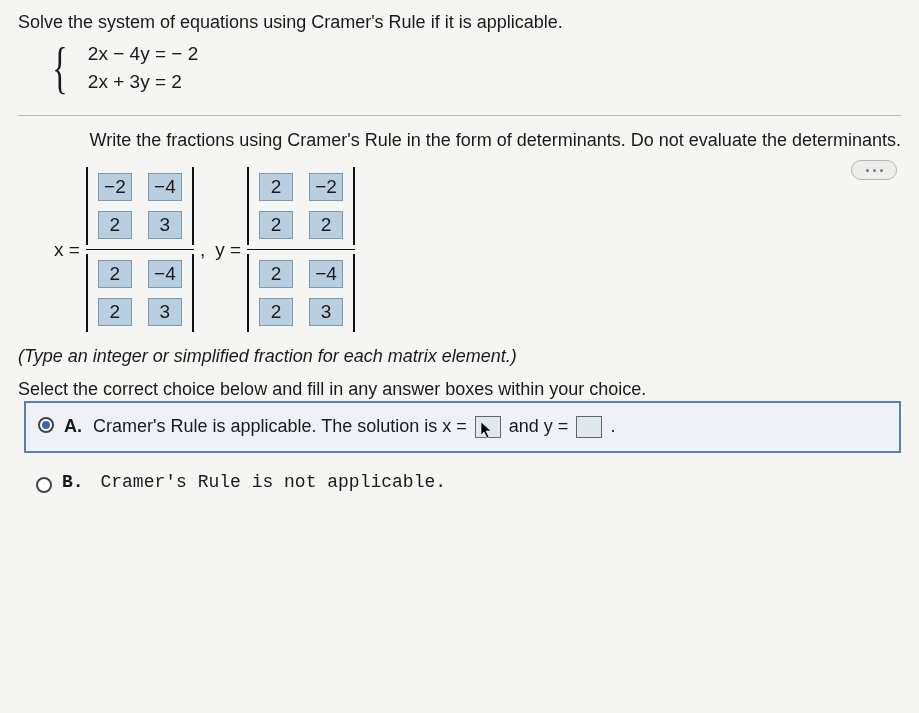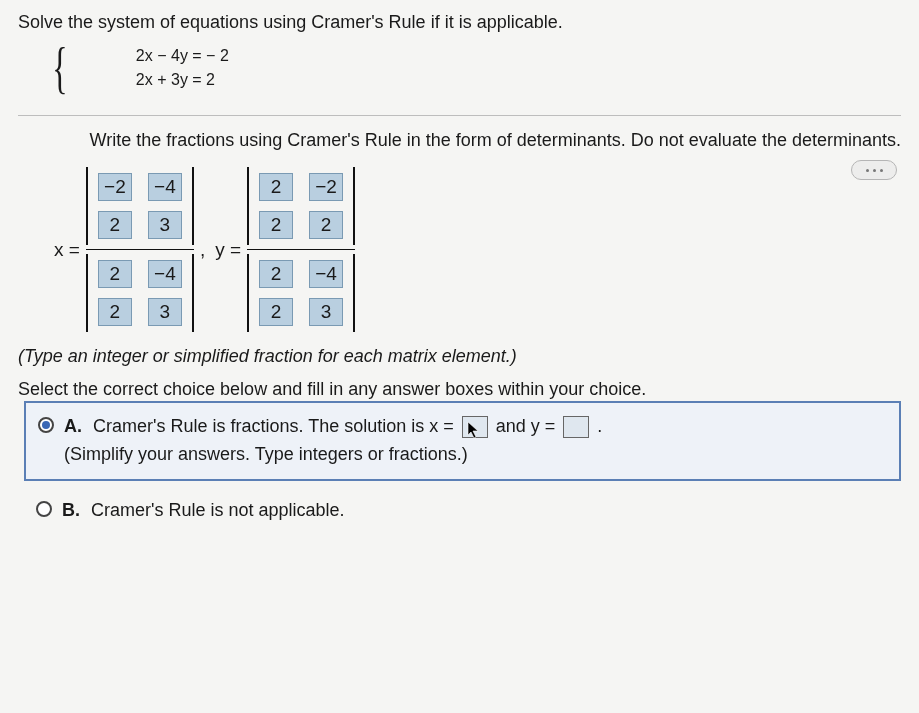--- a/index.html
+++ b/index.html
@@ -15,21 +15,21 @@
   }
   .prompt { font-weight: 500; margin-bottom: 6px; }
   .system-row { display: flex; align-items: center; margin-left: 28px; margin-bottom: 18px; }
   .brace {
     font-size: 58px;
     line-height: 58px;
     font-family: "Times New Roman", serif;
     margin-right: 14px;
     transform: scaleX(0.55);
   }
-  .eqcol { display: flex; flex-direction: column; gap: 6px; font-size: 16px; margin-left: 48px; }
+  .eqcol { display: flex; flex-direction: column; gap: 6px; font-size: 19px; }
   .hr { border: none; border-top: 1px solid #bdbdbd; margin: 8px 0 14px 0; }
   .dots-pill {
     position: absolute; right: 22px; top: 160px;
     width: 46px; height: 20px; border: 1.5px solid #b5b5b5;
     border-radius: 12px; display: flex; align-items: center; justify-content: center;
     gap: 4px; background: #ededec;
   }
   .dots-pill span { width: 3px; height: 3px; background: #777; border-radius: 50%; }
   .instr { margin: 10px 0 16px 0; text-align: right; }
   .frac-row { display: flex; align-items: center; margin-left: 36px; margin-bottom: 14px; }
@@ -53,21 +53,21 @@
   .choices { padding-left: 6px; }
   .choice-a {
     border: 2px solid #5b7fb5;
     background: #eef2f8;
     padding: 10px 12px;
     display: flex; gap: 10px; align-items: flex-start;
     margin-bottom: 12px;
   }
   .choice-b {
     padding: 4px 12px;
-    display: flex; gap: 10px; align-items: flex-start;
+    display: flex; gap: 10px; align-items: center; font-family: Liberation Mono, monospace;
   }
   .radio {
     width: 16px; height: 16px; border: 2px solid #444; border-radius: 50%;
     flex: 0 0 auto; margin-top: 4px; position: relative; background:#fff;
   }
   .radio.selected::after {
     content: ""; position: absolute; inset: 2px; background: #3a67b5; border-radius: 50%;
   }
   .opt-letter { font-weight: 700; margin-right: 6px; }
   .answer-box {
@@ -158,31 +158,30 @@
 </div>
 
 <div class="note">(Type an integer or simplified fraction for each matrix element.)</div>
 <div class="note2">Select the correct choice below and fill in any answer boxes within your choice.</div>
 
 <div class="choices">
   <div class="choice-a">
     <div class="radio selected"></div>
     <div class="choice-body">
       <span class="opt-letter">A.</span>
-      <span>Cramer's Rule is fractions. The solution is x =</span>
+      <span>Cramer's Rule is applicable. The solution is x =</span>
       <span class="answer-box cursor">
         <svg width="16" height="18" viewBox="0 0 16 18">
           <path d="M1 1 L1 14 L4 11 L7 17 L9 16 L6 10 L11 10 Z" fill="#000" stroke="#fff" stroke-width="0.6"></path>
         </svg>
       </span>
       <span> and y = </span>
       <span class="answer-box"></span>
       <span>.</span>
       <br>
-      <span>(Simplify your answers. Type integers or fractions.)</span>
     </div>
   </div>
   <div class="choice-b">
     <div class="radio"></div>
     <div class="choice-body">
       <span class="opt-letter">B.</span>
       <span>Cramer's Rule is not applicable.</span>
     </div>
   </div>
 </div>

